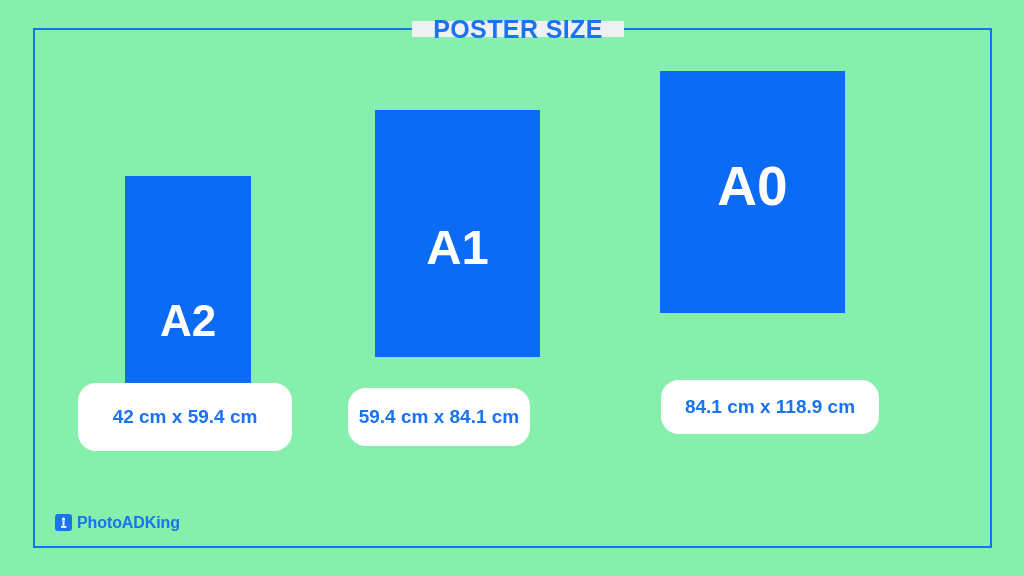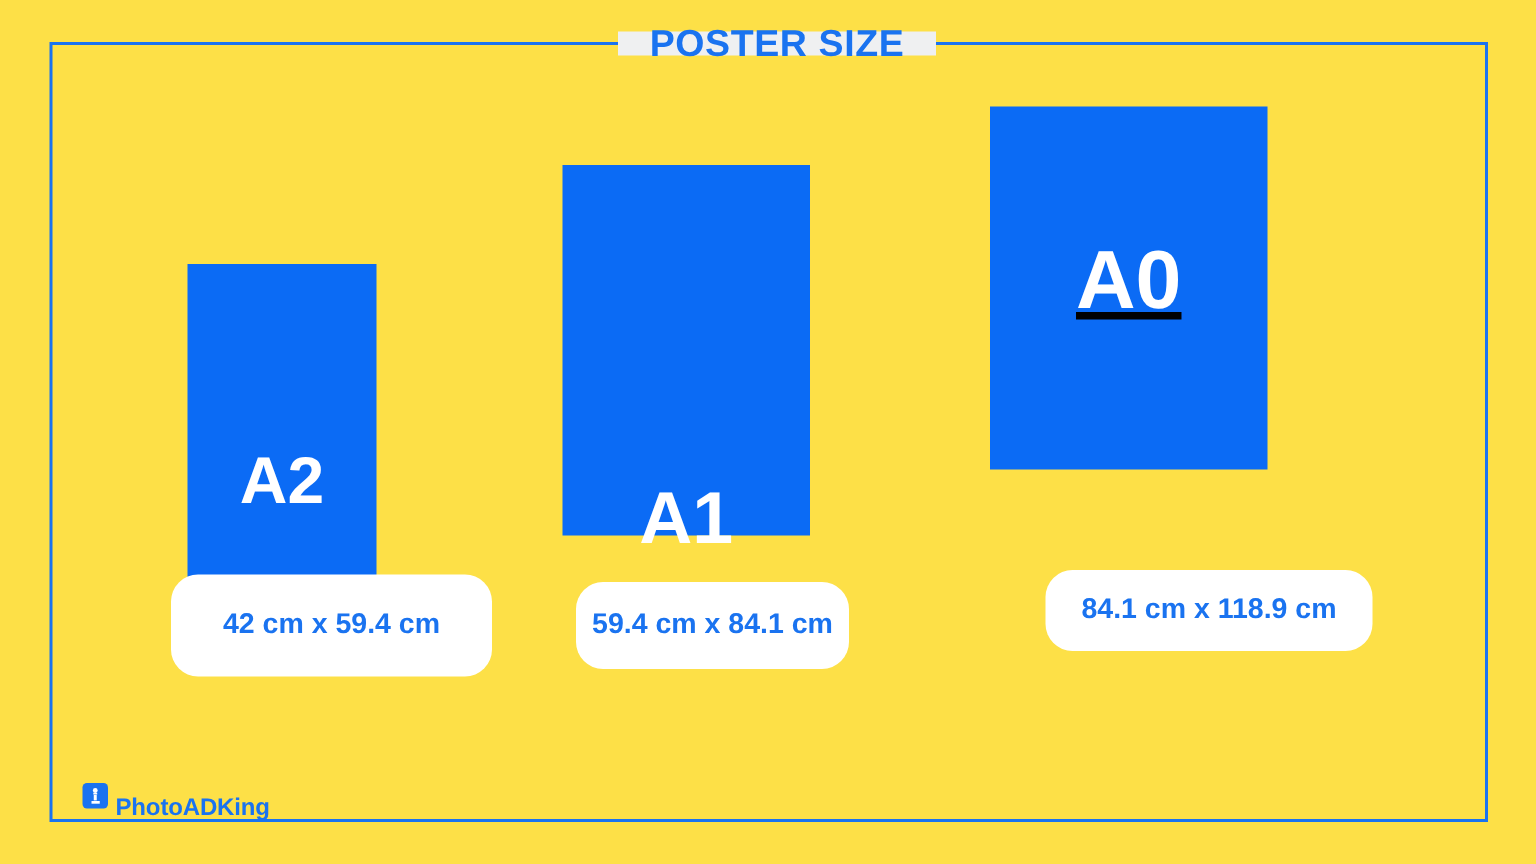--- a/index.html
+++ b/index.html
@@ -11,21 +11,21 @@
     height: 576px;
     background: #eff0f1;
     font-family: "Liberation Sans", sans-serif;
     overflow: hidden;
   }
 
   #stage {
     position: relative;
     width: 1024px;
     height: 576px;
-    background: #fde047;
+    background: #86efac;
   }
 
   
   .frame {
     position: absolute;
     left: 33px;
     top: 28px;
     width: 959px;
     height: 520px;
     border: 2px solid #1a73f0;
@@ -79,35 +79,34 @@
     position: absolute;
     background: #ffffff;
     border-radius: 18px;
     display: flex;
     align-items: center;
     justify-content: center;
     color: #1a73f0;
     font-weight: bold;
     white-space: nowrap;
     box-sizing: border-box;
-    margin-left: 36px;
   }
 
   
   #rect-a2 { left: 125px; top: 176px; width: 126px; height: 210px; }
   #rect-a2 .rect-label { font-size: 44px; transform: translateY(40px); }
   #pill-a2 { left: 78px; top: 383px; width: 214px; height: 68px; font-size: 19px; }
 
   
-  #rect-a1 { left: 375px; top: 110px; width: 165px; height: 247px; align-items: flex-end; }
+  #rect-a1 { left: 375px; top: 110px; width: 165px; height: 247px; }
   #rect-a1 .rect-label { font-size: 49px; transform: translateY(14px); }
   #pill-a1 { left: 348px; top: 388px; width: 182px; height: 58px; font-size: 19px; }
 
   
-  #rect-a0 { left: 660px; top: 71px; width: 185px; height: 242px; text-decoration: underline; }
+  #rect-a0 { left: 660px; top: 71px; width: 185px; height: 242px; }
   #rect-a0 .rect-label { font-size: 55px; transform: translateY(-6px); }
   #pill-a0 { left: 661px; top: 380px; width: 218px; height: 54px; font-size: 19px; text-align: right; }
 
   
   .watermark {
     position: absolute;
     left: 55px;
     top: 514px;
     display: flex;
     align-items: center;
@@ -123,21 +122,20 @@
     justify-content: center;
     flex: none;
   }
   .wm-text {
     color: #1a73f0;
     font-size: 16px;
     font-weight: bold;
     letter-spacing: -0.1px;
     line-height: 17px;
     white-space: nowrap;
-    margin-top: 16px;
   }
 </style>
 </head>
 <body>
 
 <div id="stage">
 
   <div class="frame"></div>
   <div class="frame-gap"></div>
 

